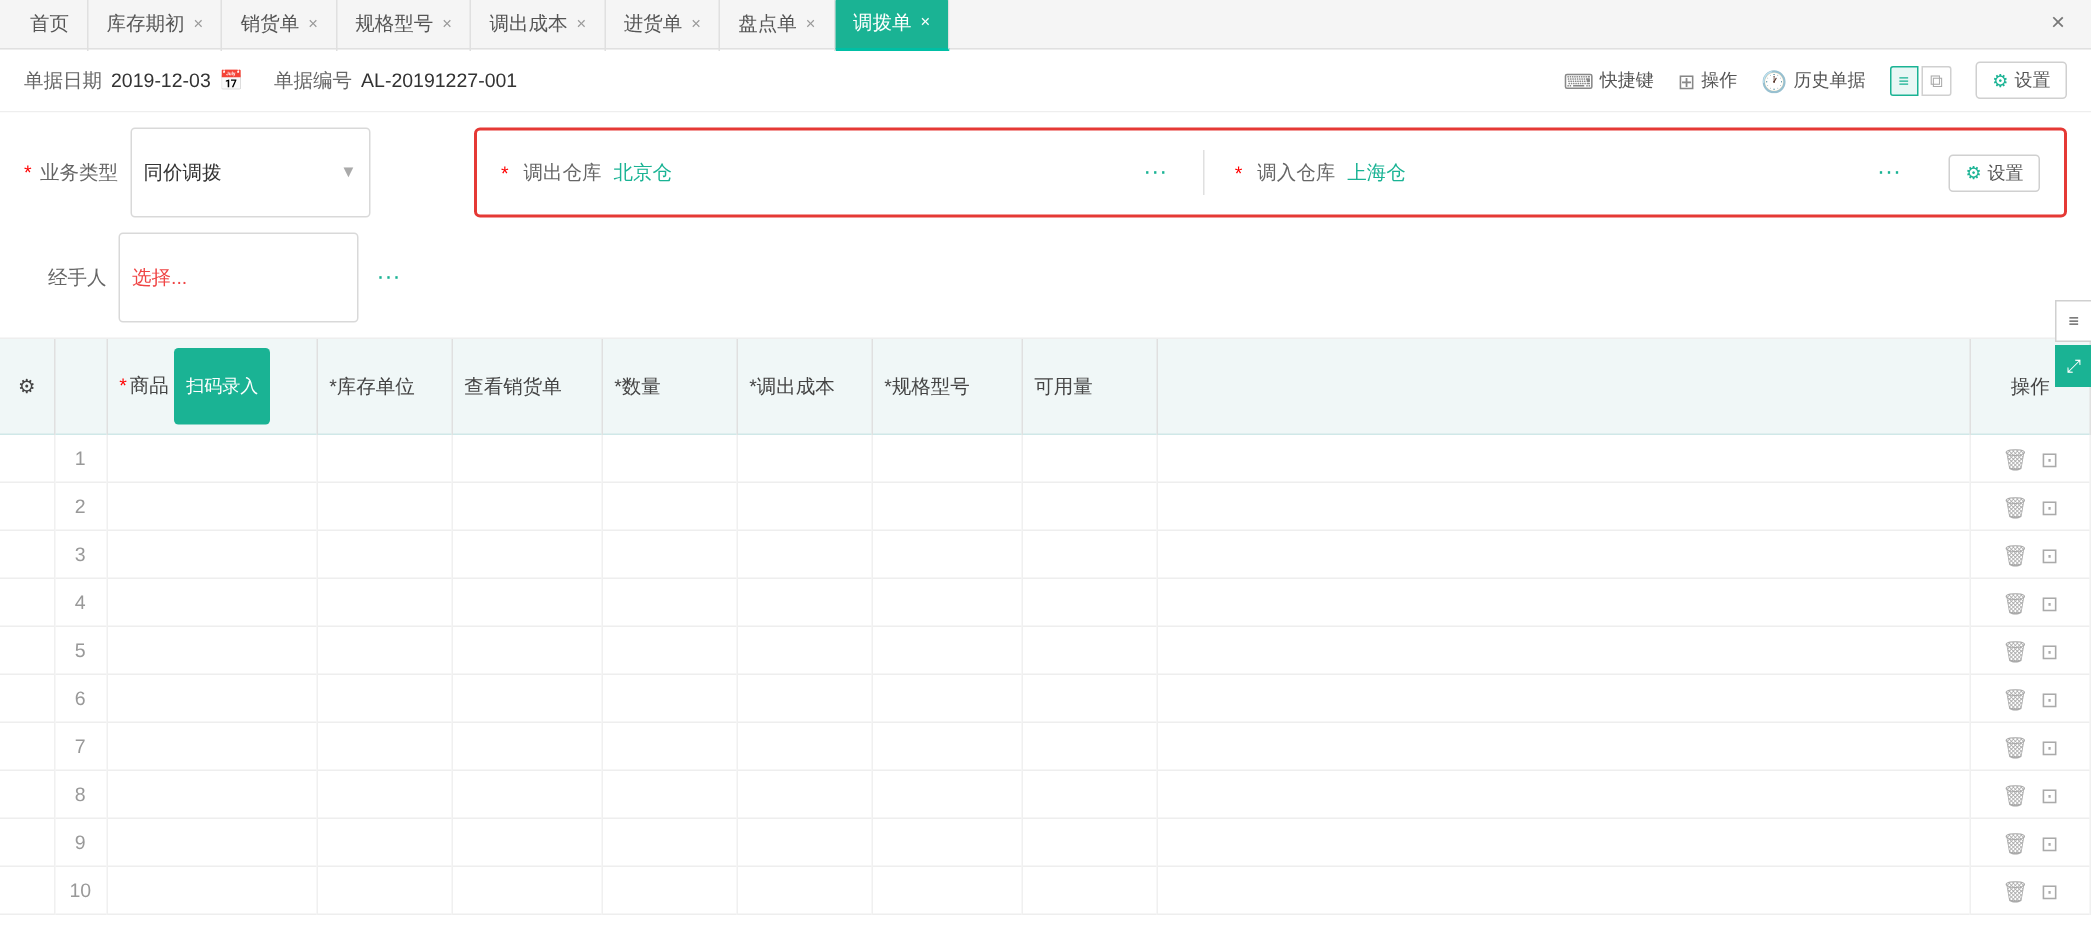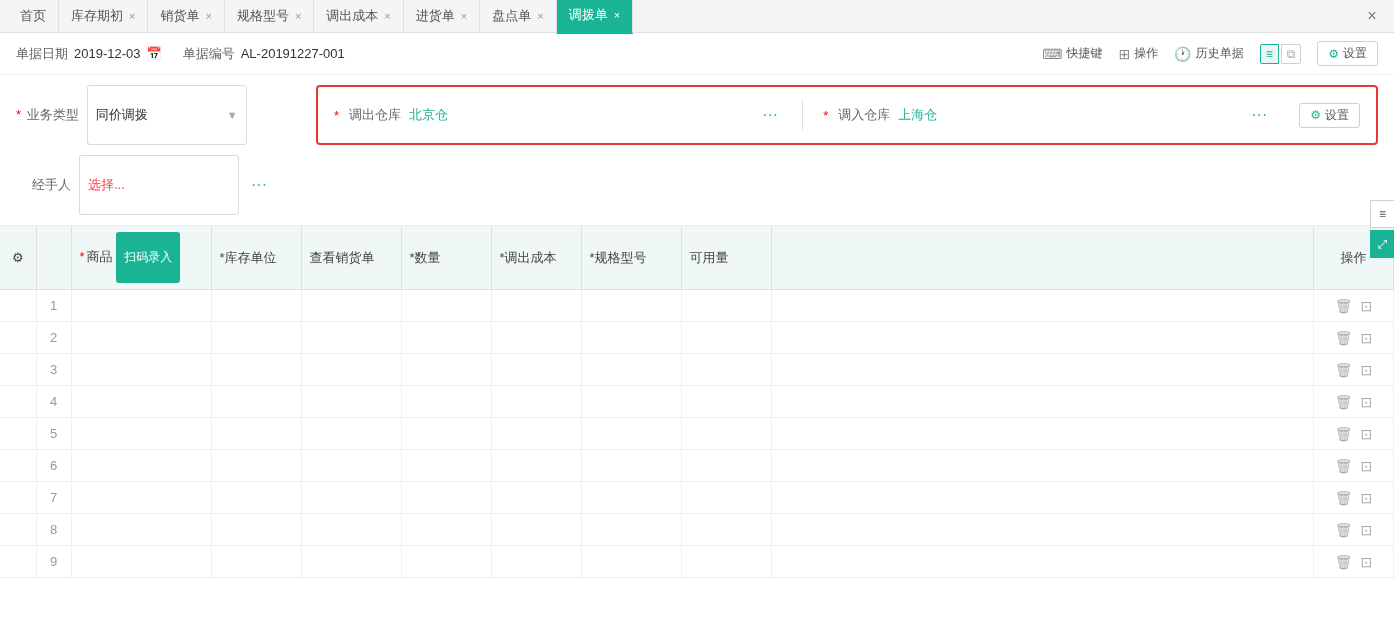--- a/index.html
+++ b/index.html
@@ -532,20 +532,38 @@
       <td class="col-amount"></td>
       <td class="col-available"></td>
       <td style="flex:1;"></td>
       <td class="col-action">
         <div class="action-cell">
           <span class="action-icon">🗑</span>
           <span class="action-icon">⊡</span>
         </div>
       </td>
     </tr>
+        <tr>
+      <td></td>
+      <td class="row-num">10</td>
+      <td class="col-product"></td>
+      <td class="col-unit"></td>
+      <td class="col-spec"></td>
+      <td class="col-qty"></td>
+      <td class="col-cost"></td>
+      <td class="col-amount"></td>
+      <td class="col-available"></td>
+      <td style="flex:1;"></td>
+      <td class="col-action">
+        <div class="action-cell">
+          <span class="action-icon">🗑</span>
+          <span class="action-icon">⊡</span>
+        </div>
+      </td>
+    </tr>
       </tbody>
   </table>
 </div>
 
 <div class="right-tools">
   <div class="right-tool-btn">≡</div>
   <div class="right-tool-btn green-btn">⤢</div>
 </div>
 
 </body></html>

